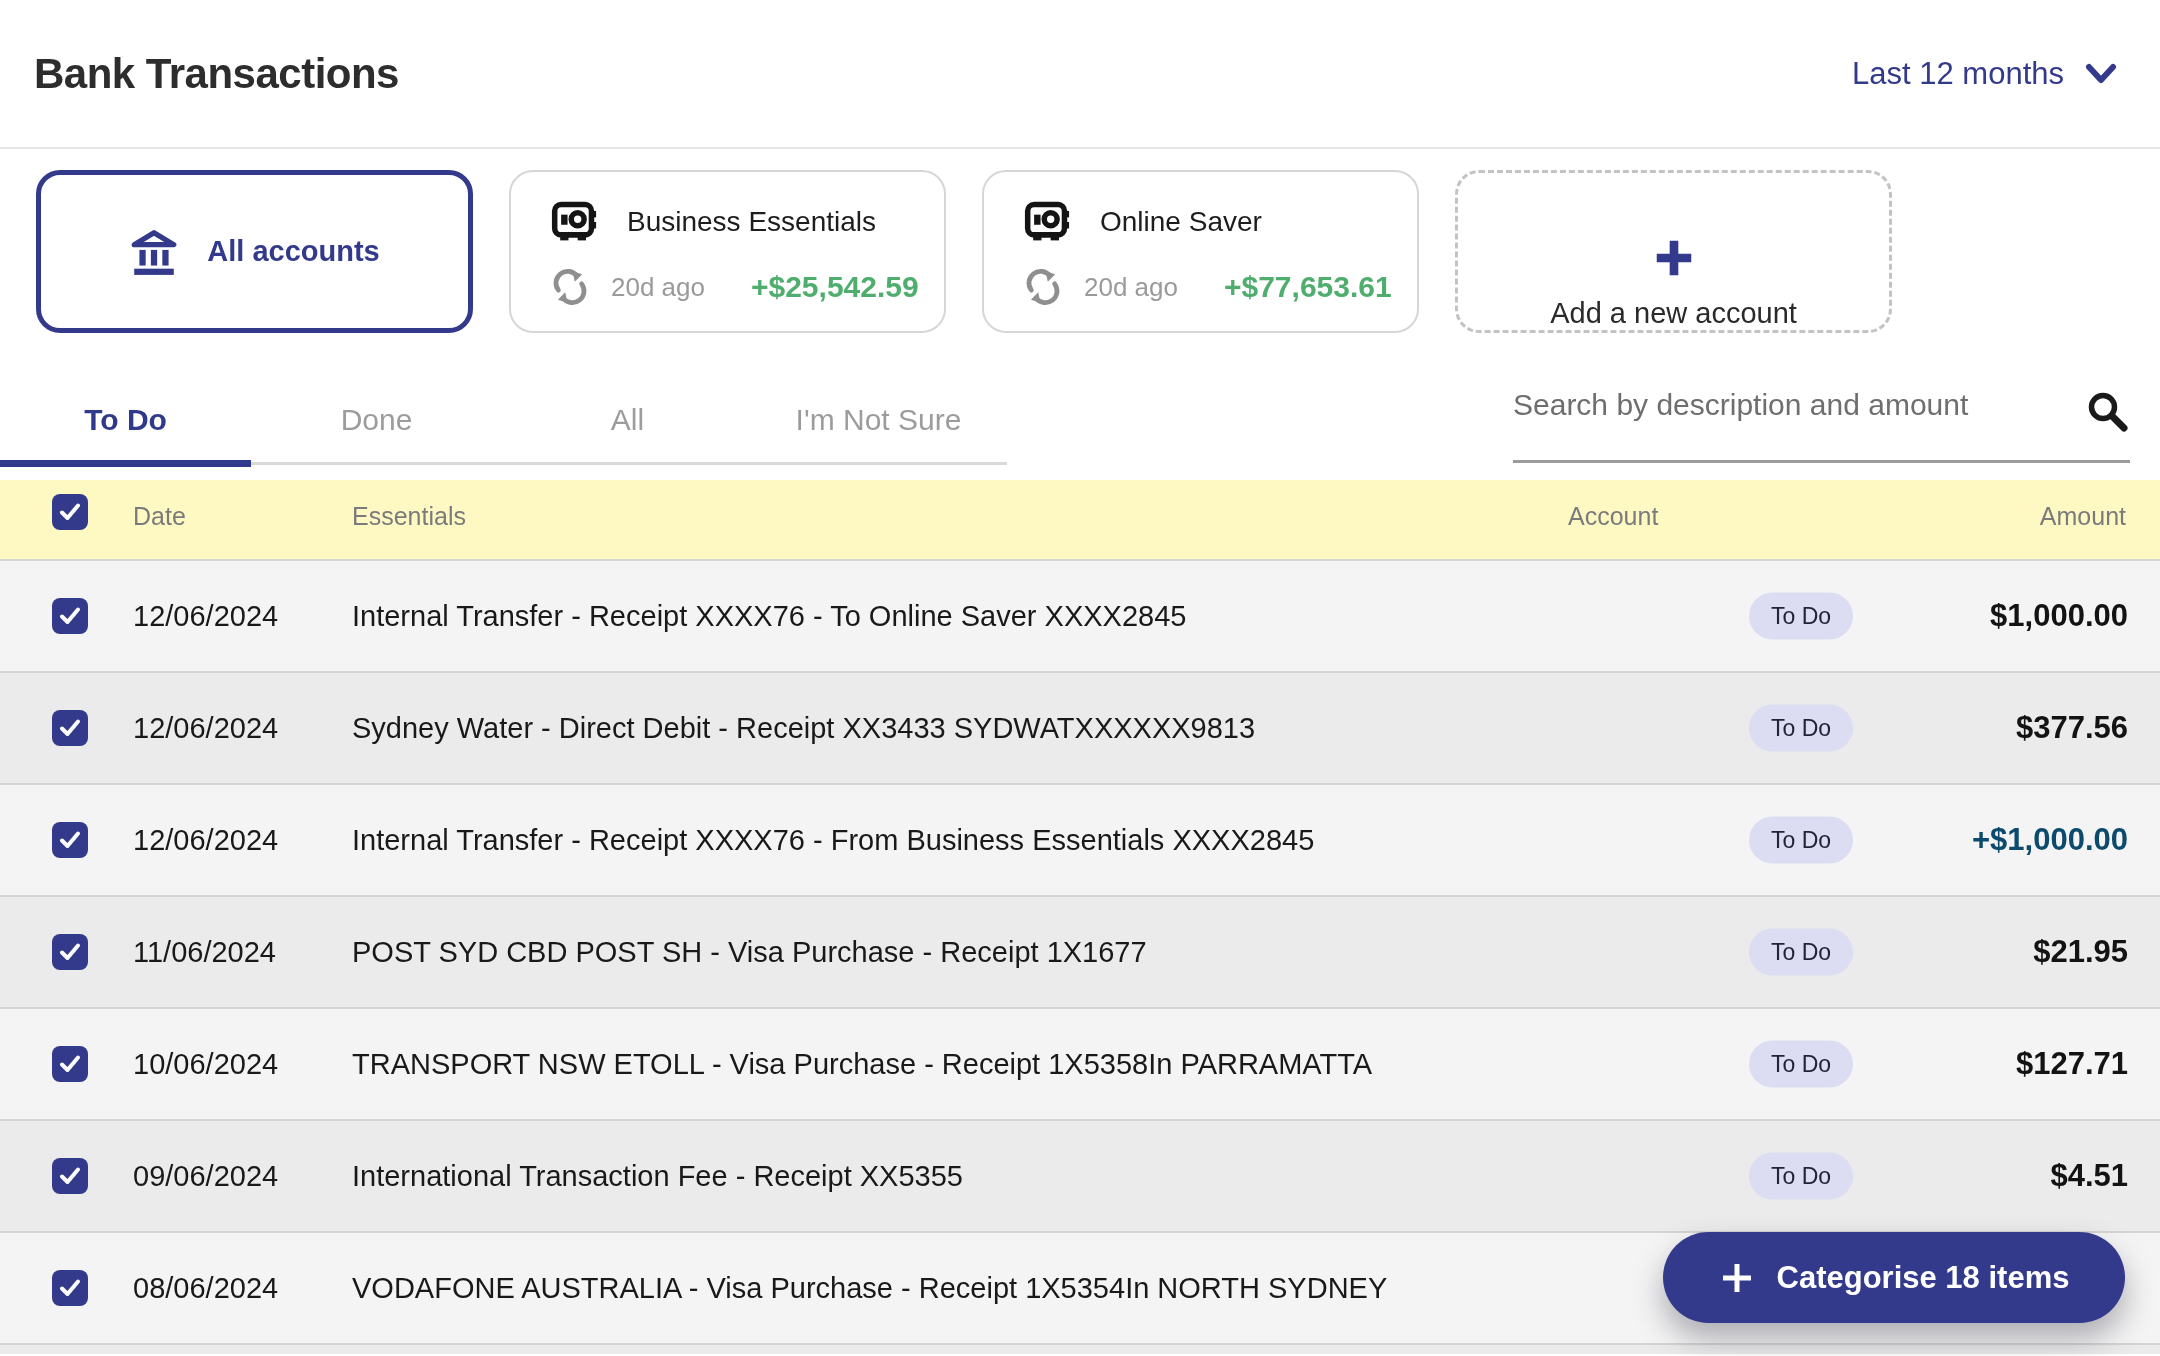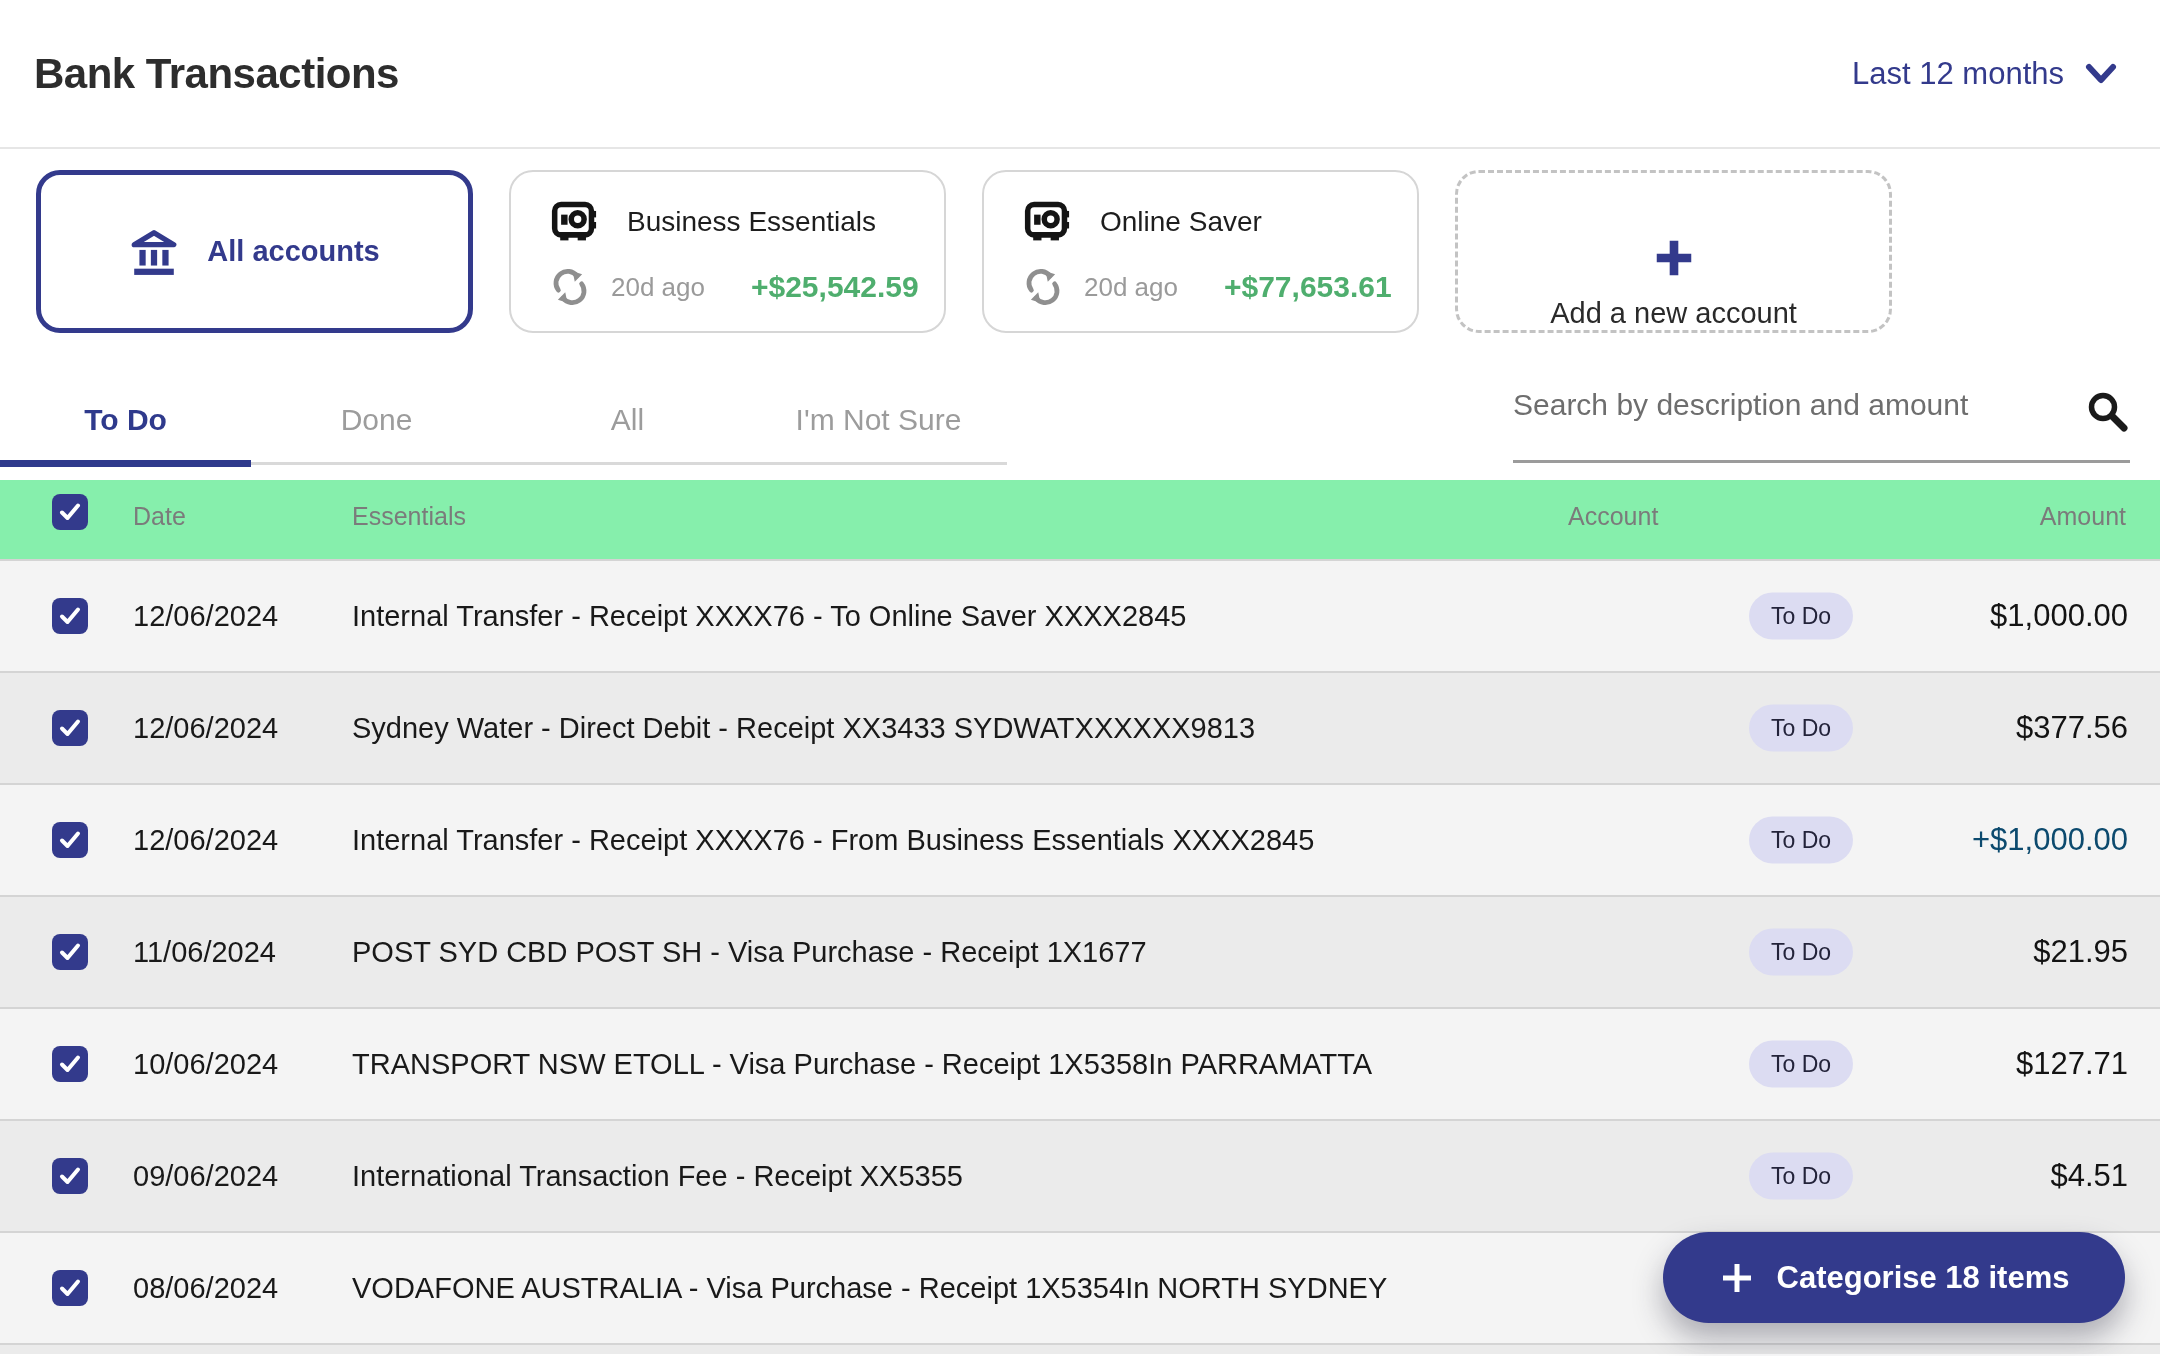--- a/index.html
+++ b/index.html
@@ -58,21 +58,21 @@
     display:flex; align-items:flex-start; padding-top:10px;
   }
   .search input {
     flex:1; border:none; outline:none; background:transparent; padding:0;
     font-family:inherit; font-size:30px; color:#444;
   }
   .search input::placeholder { color:#6e6e6e; opacity:1; }
   .search .mag { margin-left:6px; margin-top:2px; }
 
   
-  .thead { position:absolute; top:480px; left:0; right:0; height:79px; background:#86efac; }
+  .thead { position:absolute; top:480px; left:0; right:0; height:79px; background:#fef9c3; }
   .thead .hlabel { position:absolute; top:22px; font-size:25px; color:#7b7b7b; }
   .h-date { left:133px; }
   .h-desc { left:352px; }
   .h-acct { left:1568px; }
   .h-amt  { right:34px; }
 
   
   .checkbox {
     position:absolute; width:36px; height:36px; background:#333a8c; border-radius:8px;
     display:flex; align-items:center; justify-content:center; cursor:pointer;
@@ -86,21 +86,21 @@
   .row:nth-child(even) { background:#ebebeb; }
   .row .checkbox { left:52px; top:37px; }
   .row .date { position:absolute; left:133px; top:50%; transform:translateY(-50%); font-size:29px; color:#191919; }
   .row .desc { position:absolute; left:352px; top:50%; transform:translateY(-50%); font-size:29px; color:#191919; white-space:nowrap; }
   .row .badge {
     position:absolute; left:1749px; top:50%; transform:translateY(-50%);
     background:#dcdcf2; color:#23233a; font-size:23px; padding:10px 22px; border-radius:999px;
   }
   .row .amount {
     position:absolute; right:32px; top:50%; transform:translateY(-50%);
-    font-size:31px; font-weight:400; color:#131313;
+    font-size:31px; font-weight:700; color:#131313;
   }
   .row .amount.credit { color:#0c4a6e; }
   .row.partial { height:11px; }
 
   
   .categorise {
     position:absolute; left:1663px; top:1232px; width:462px; height:91px;
     border:none; border-radius:46px; background:#333a8c; color:#ffffff;
     display:flex; align-items:center; justify-content:center; gap:22px;
     font-family:inherit; font-size:31px; font-weight:700; cursor:pointer;

